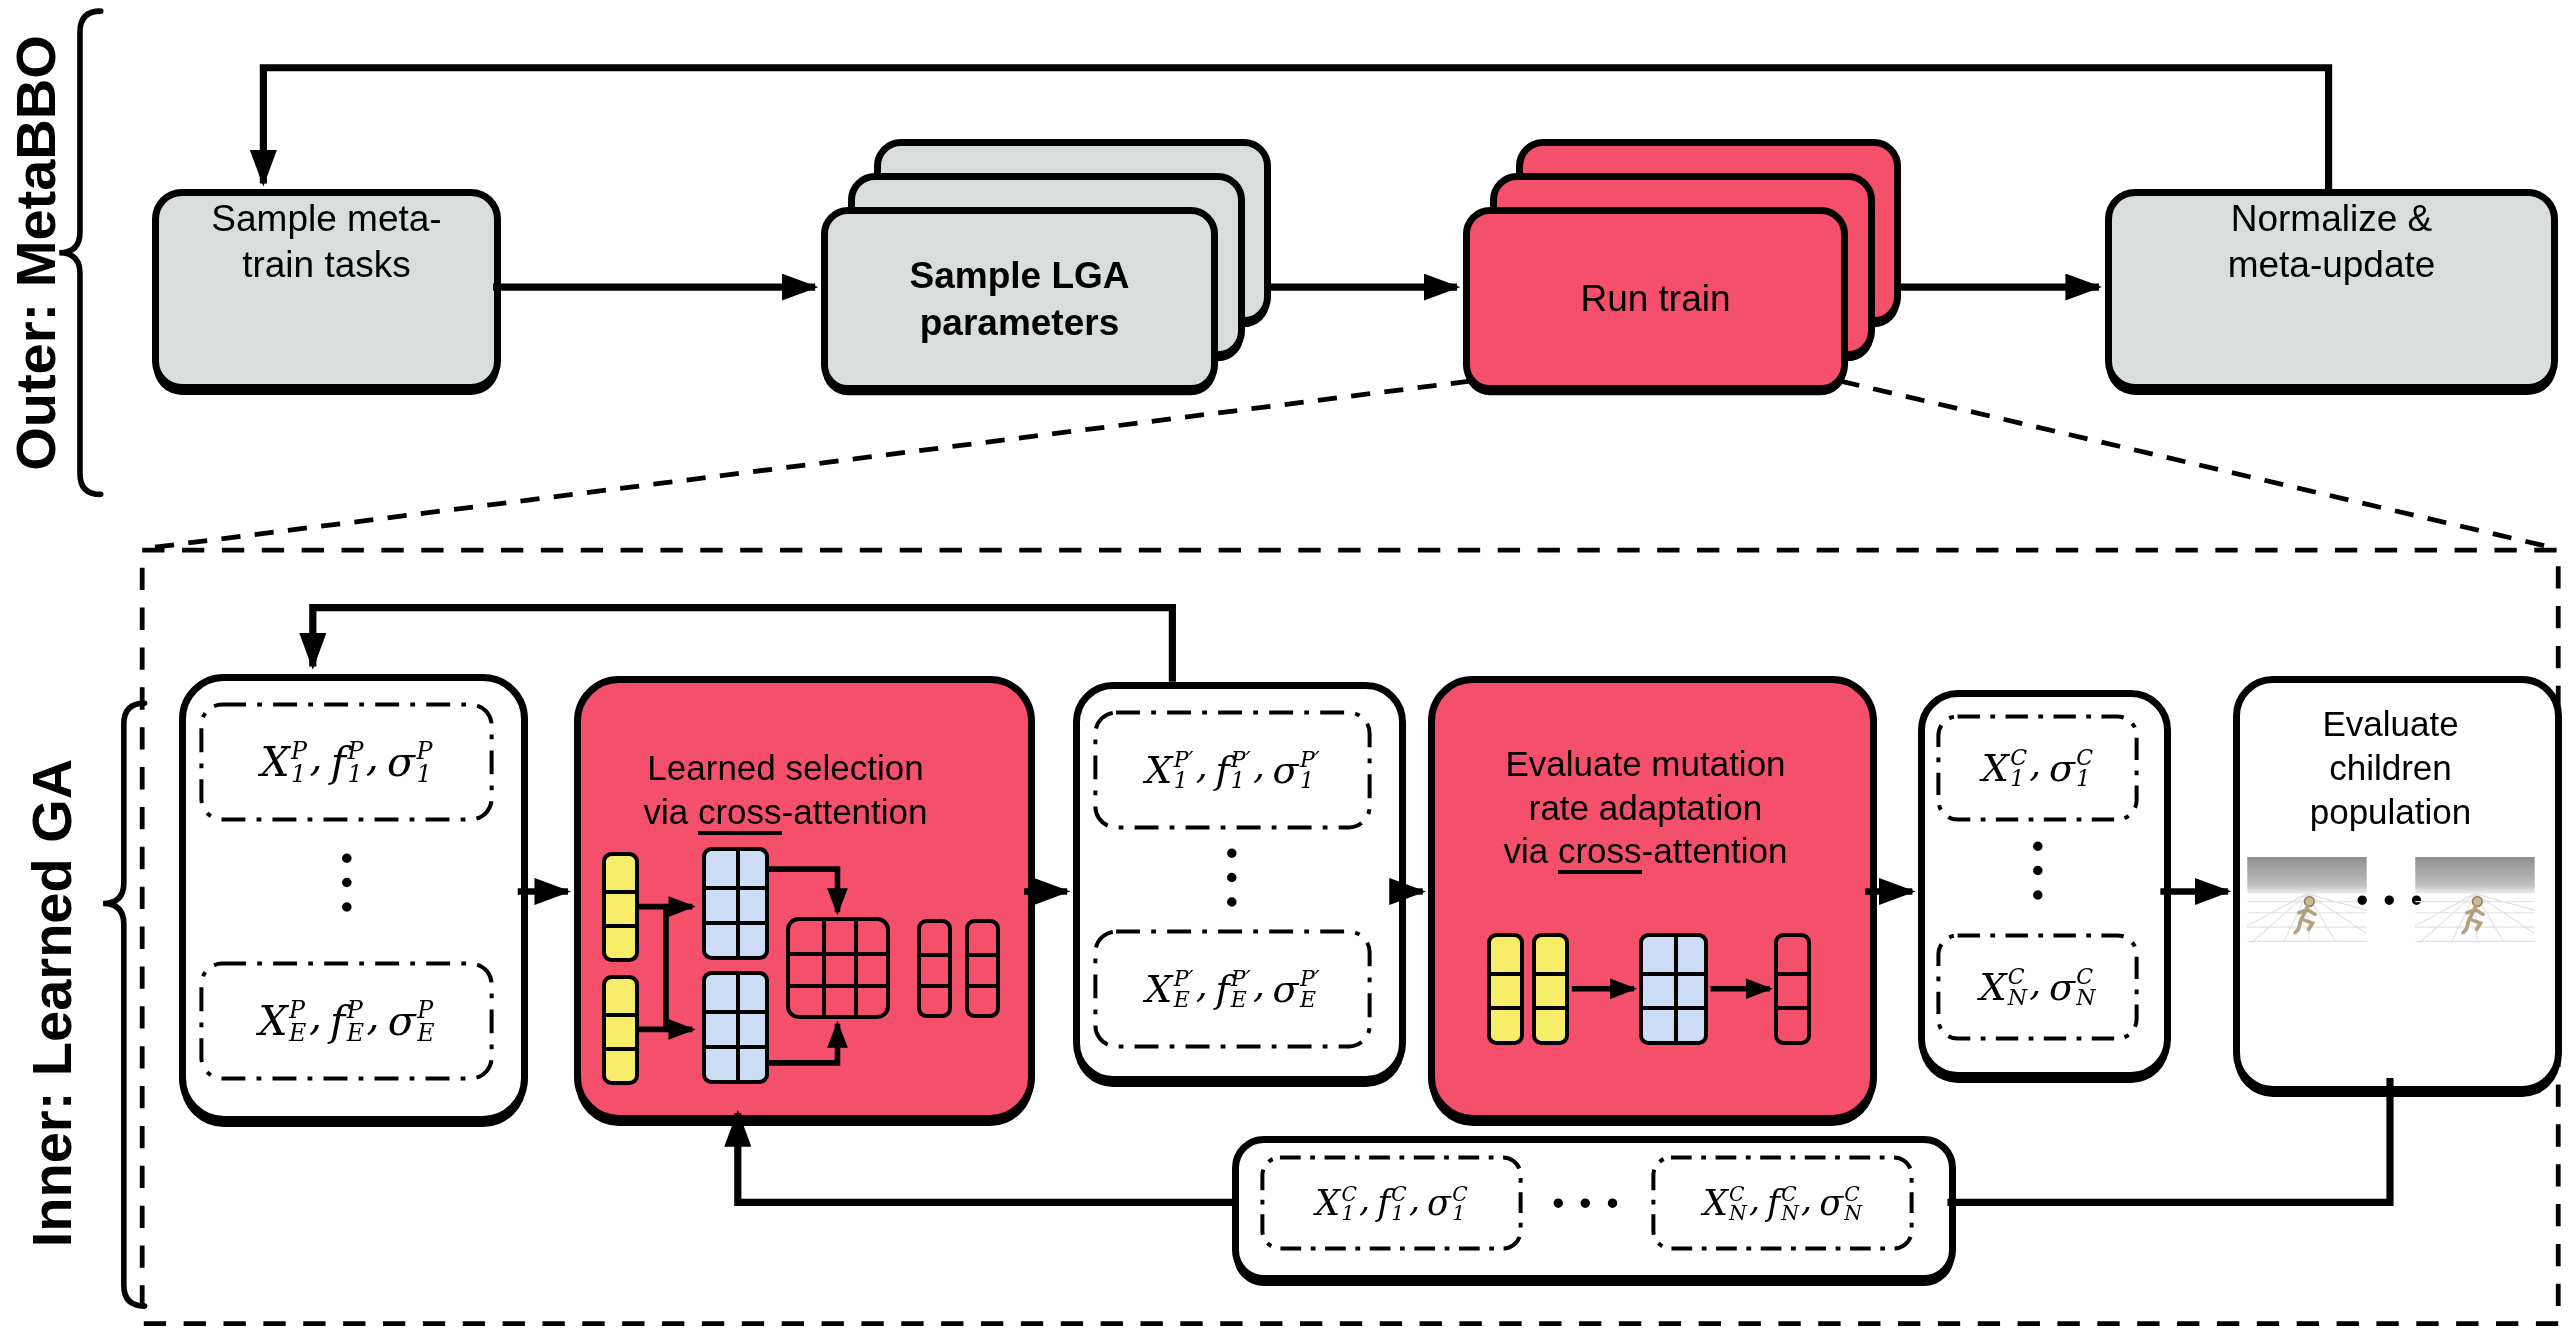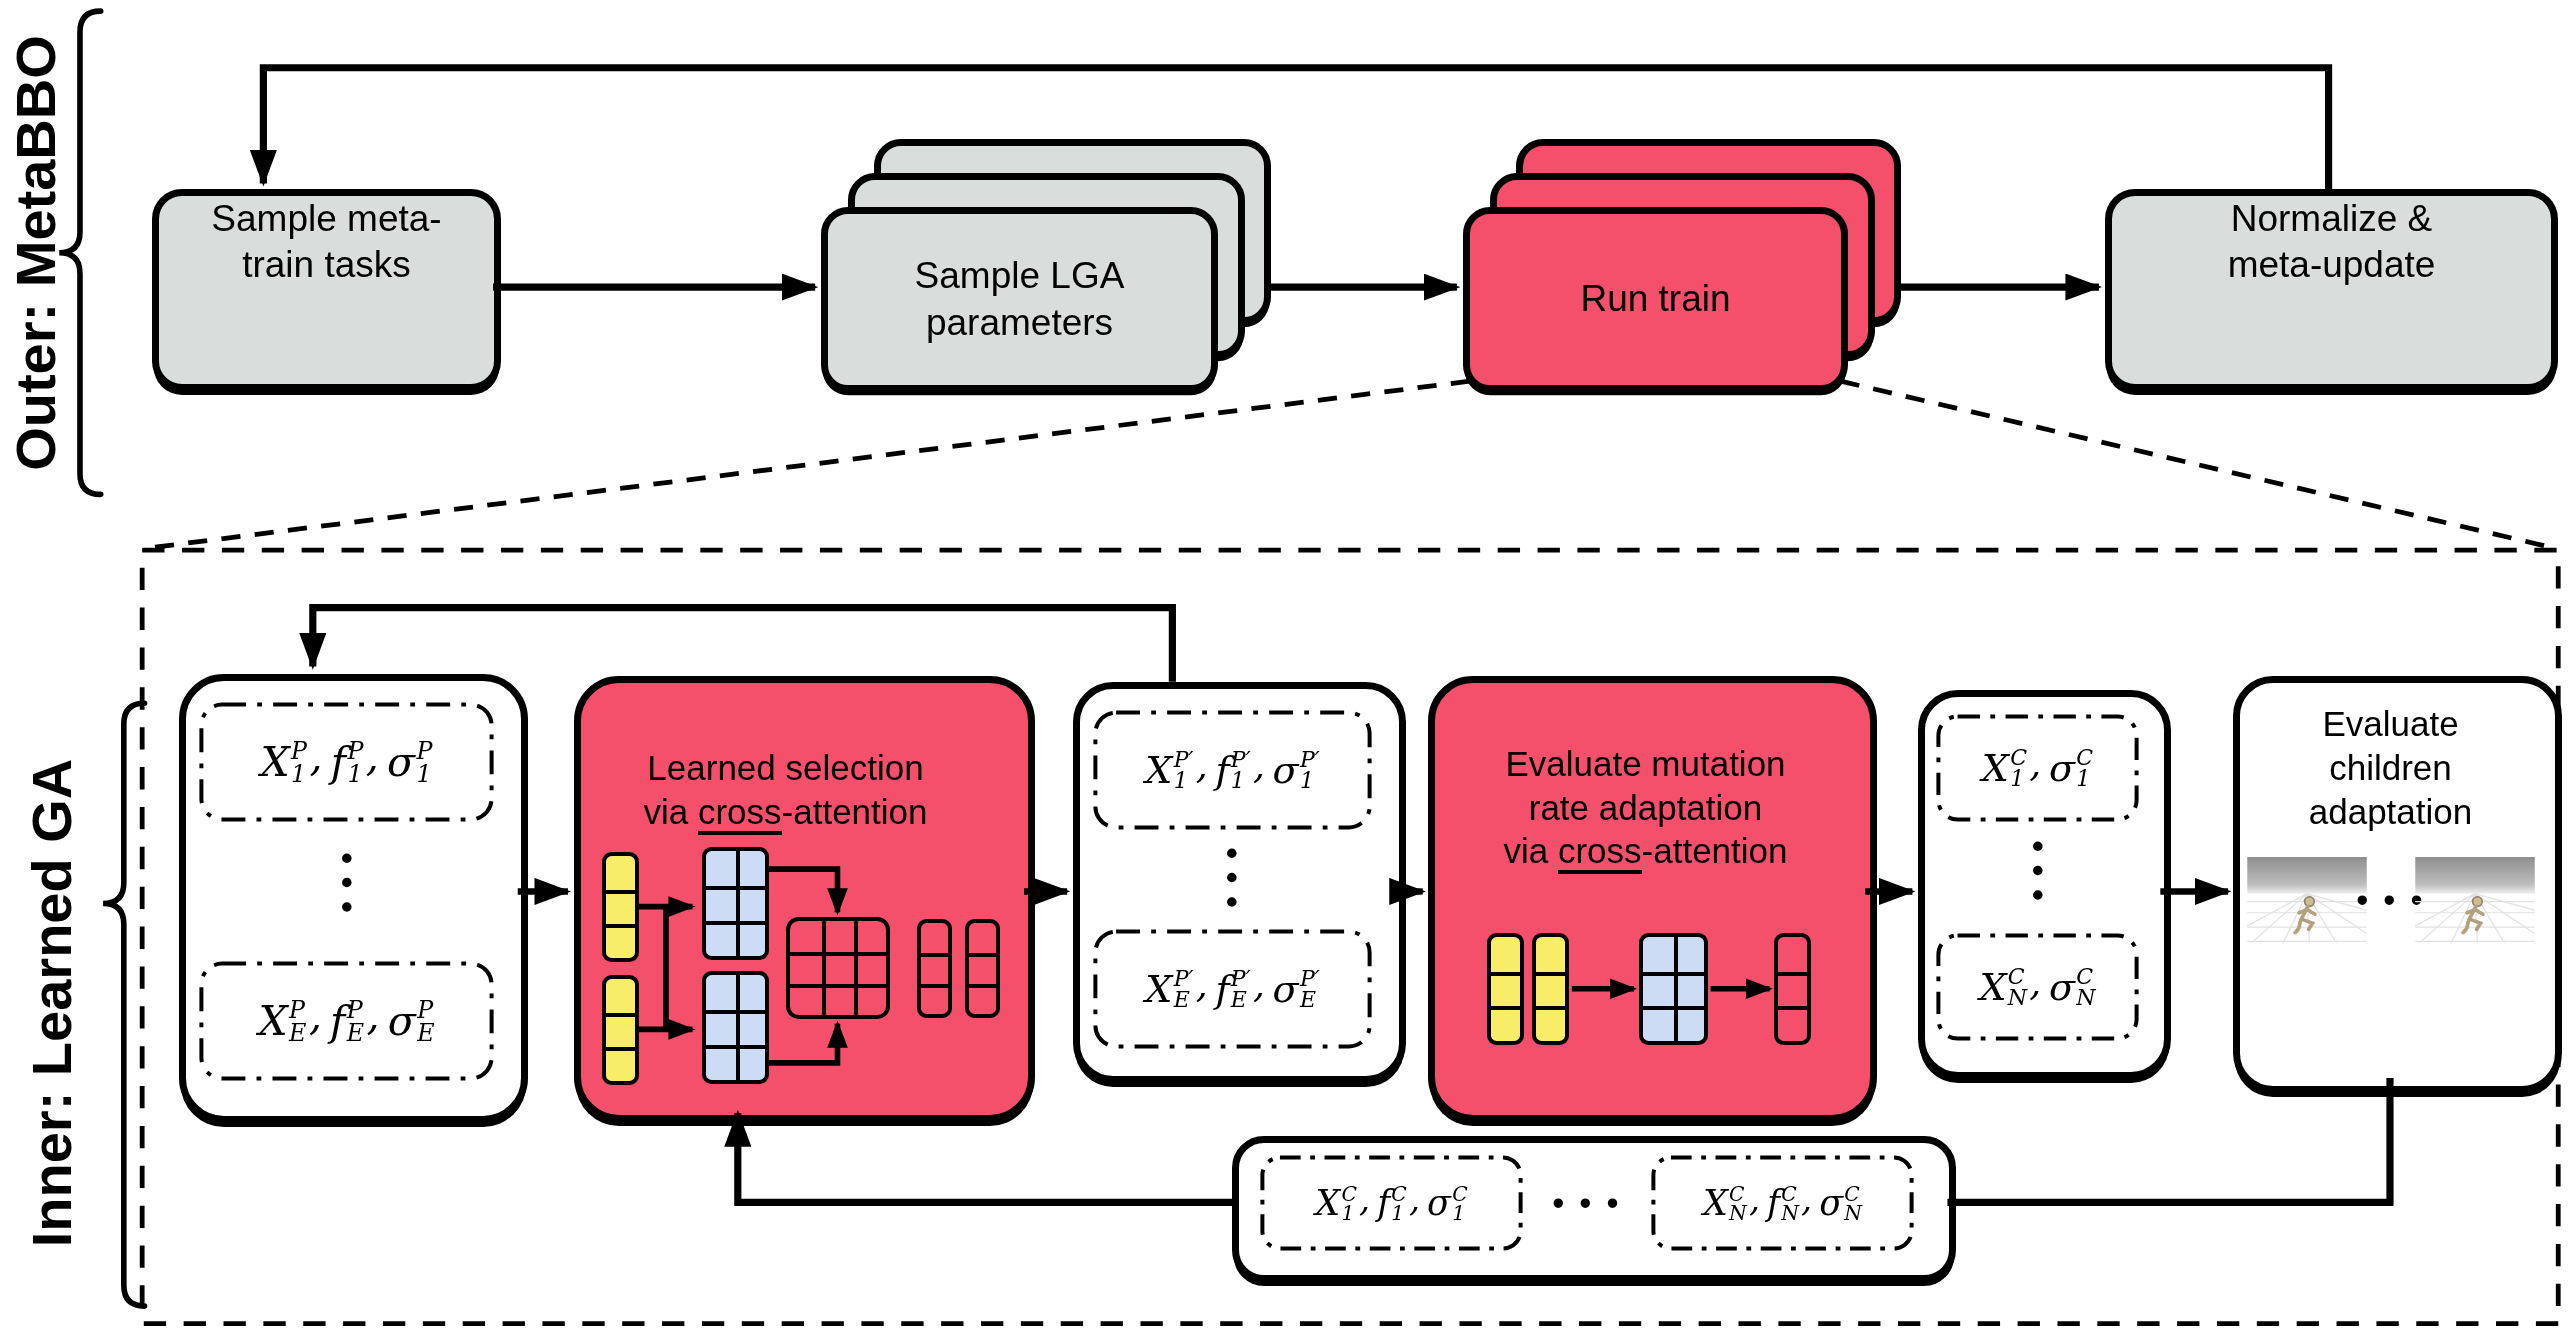--- a/index.html
+++ b/index.html
@@ -59,21 +59,21 @@
   <div class="seclabel" style="left:35px;top:253px;">Outer: MetaBBO</div>
 
   <div class="bigbox graybox" style="left:152px;top:189px;width:335px;height:188px;">
     <div class="boxlabel">Sample meta-
 train tasks</div>
   </div>
 
   <div>
     <div class="card graybox" style="left:874px;top:139px;width:383px;height:171px;"></div>
     <div class="card graybox" style="left:848px;top:173px;width:383px;height:171px;"></div>
-    <div class="card graybox" style="left:821px;top:207px;width:383px;height:171px;">
+    <div class="card graybox" style="left:821px;top:207px;width:383px;height:171px;font-weight:bold;">
       <div class="boxlabel">Sample LGA
 parameters</div>
     </div>
   </div>
 
   <div>
     <div class="card redbox" style="left:1516px;top:139px;width:371px;height:171px;"></div>
     <div class="card redbox" style="left:1490px;top:173px;width:371px;height:171px;"></div>
     <div class="card redbox" style="left:1463px;top:207px;width:371px;height:171px;">
       <div class="boxlabel">Run train</div>
@@ -342,21 +342,21 @@
             <span>N</span>
           </span>
         </span>
       </div>
   </div>
 
   <div class="bigbox whitebox" style="left:2233px;top:676px;width:315px;height:403px;border-radius:40px;">
   </div>
   <div class="rtitle" style="left:2237px;top:702px;width:307px;">Evaluate
 children
-adaptation</div>
+population</div>
 
   <svg class="abs" style="left:2247px;top:857px;" width="120" height="86" viewBox="0 0 150 108">
     <defs>
         <linearGradient id="sky1" x1="0" y1="0" x2="0" y2="1">
       <stop offset="0" stop-color="#8f8f8f"></stop>
           <stop offset="0.75" stop-color="#bdbdbd"></stop>
           <stop offset="1" stop-color="#eeeeee"></stop>
     </linearGradient>
       </defs>
     <rect x="0" y="0" width="150" height="46" fill="url(#sky1)"></rect>

